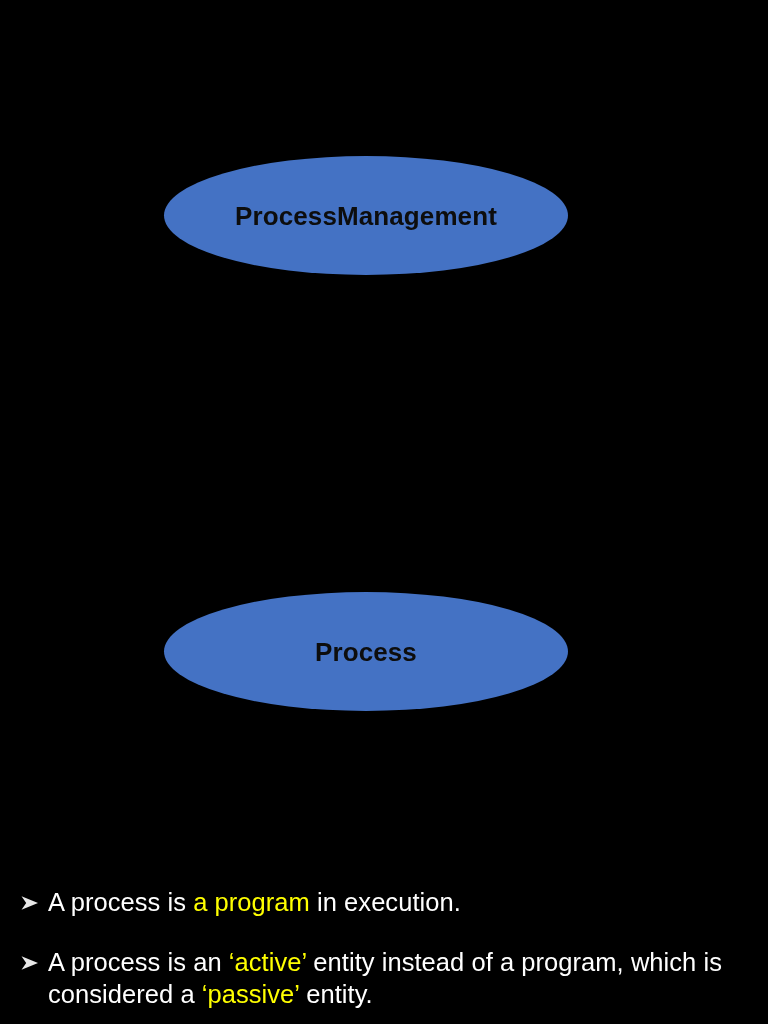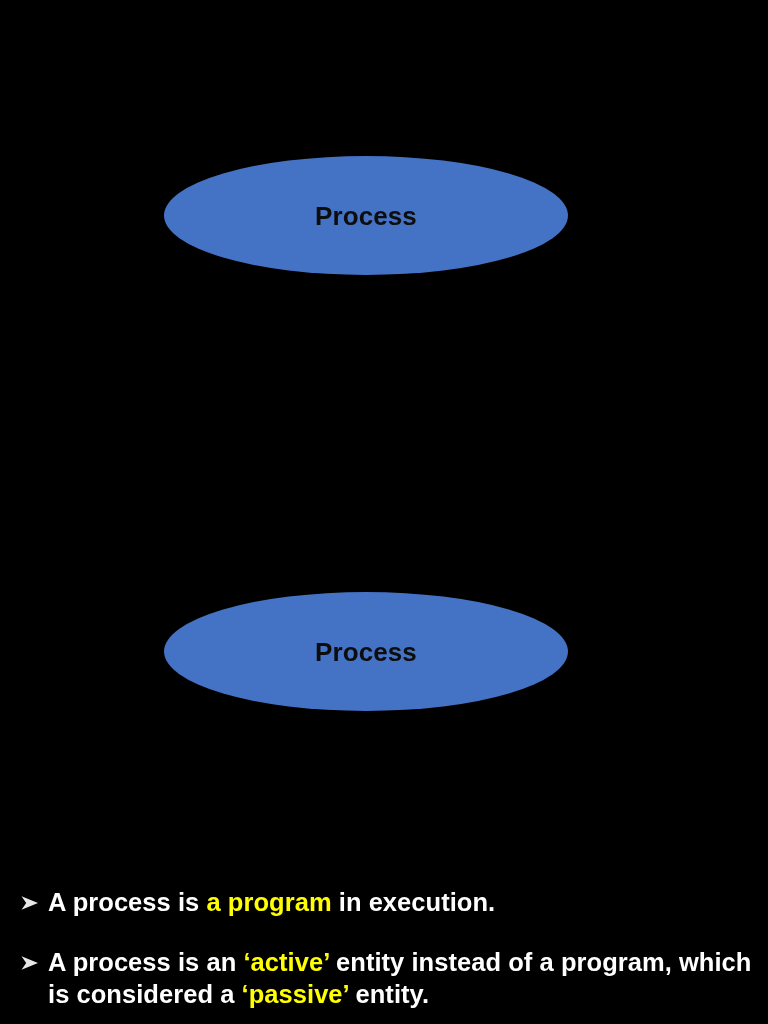--- a/index.html
+++ b/index.html
@@ -54,21 +54,20 @@
     width: 404px;
     height: 119px;
   }
 
   
   #bullet-list {
     position: absolute;
     left: 20px;
     top: 886px;
     width: 736px;
-    font-weight: bold;
   }
 
   .bullet-row {
     display: flex;
     align-items: flex-start;
     margin-bottom: 28px;
   }
 
   .bullet-row:last-child {
     margin-bottom: 8px;
@@ -98,20 +97,21 @@
     color: #FFFF00;
   }
 </style>
 </head>
 <body>
 
 <div id="slide">
 
   <div class="ellipse" id="ellipse-process-management">
     <div class="ell-line">Process</div>
+    <div class="ell-line">Management</div>
   </div>
 
   <div class="ellipse" id="ellipse-process">
     <div class="ell-line">Process</div>
   </div>
 
   <div id="bullet-list">
       <div class="bullet-row">
         <span class="bullet-marker">
           <svg width="20" height="20" viewBox="0 0 20 20" aria-hidden="true">

